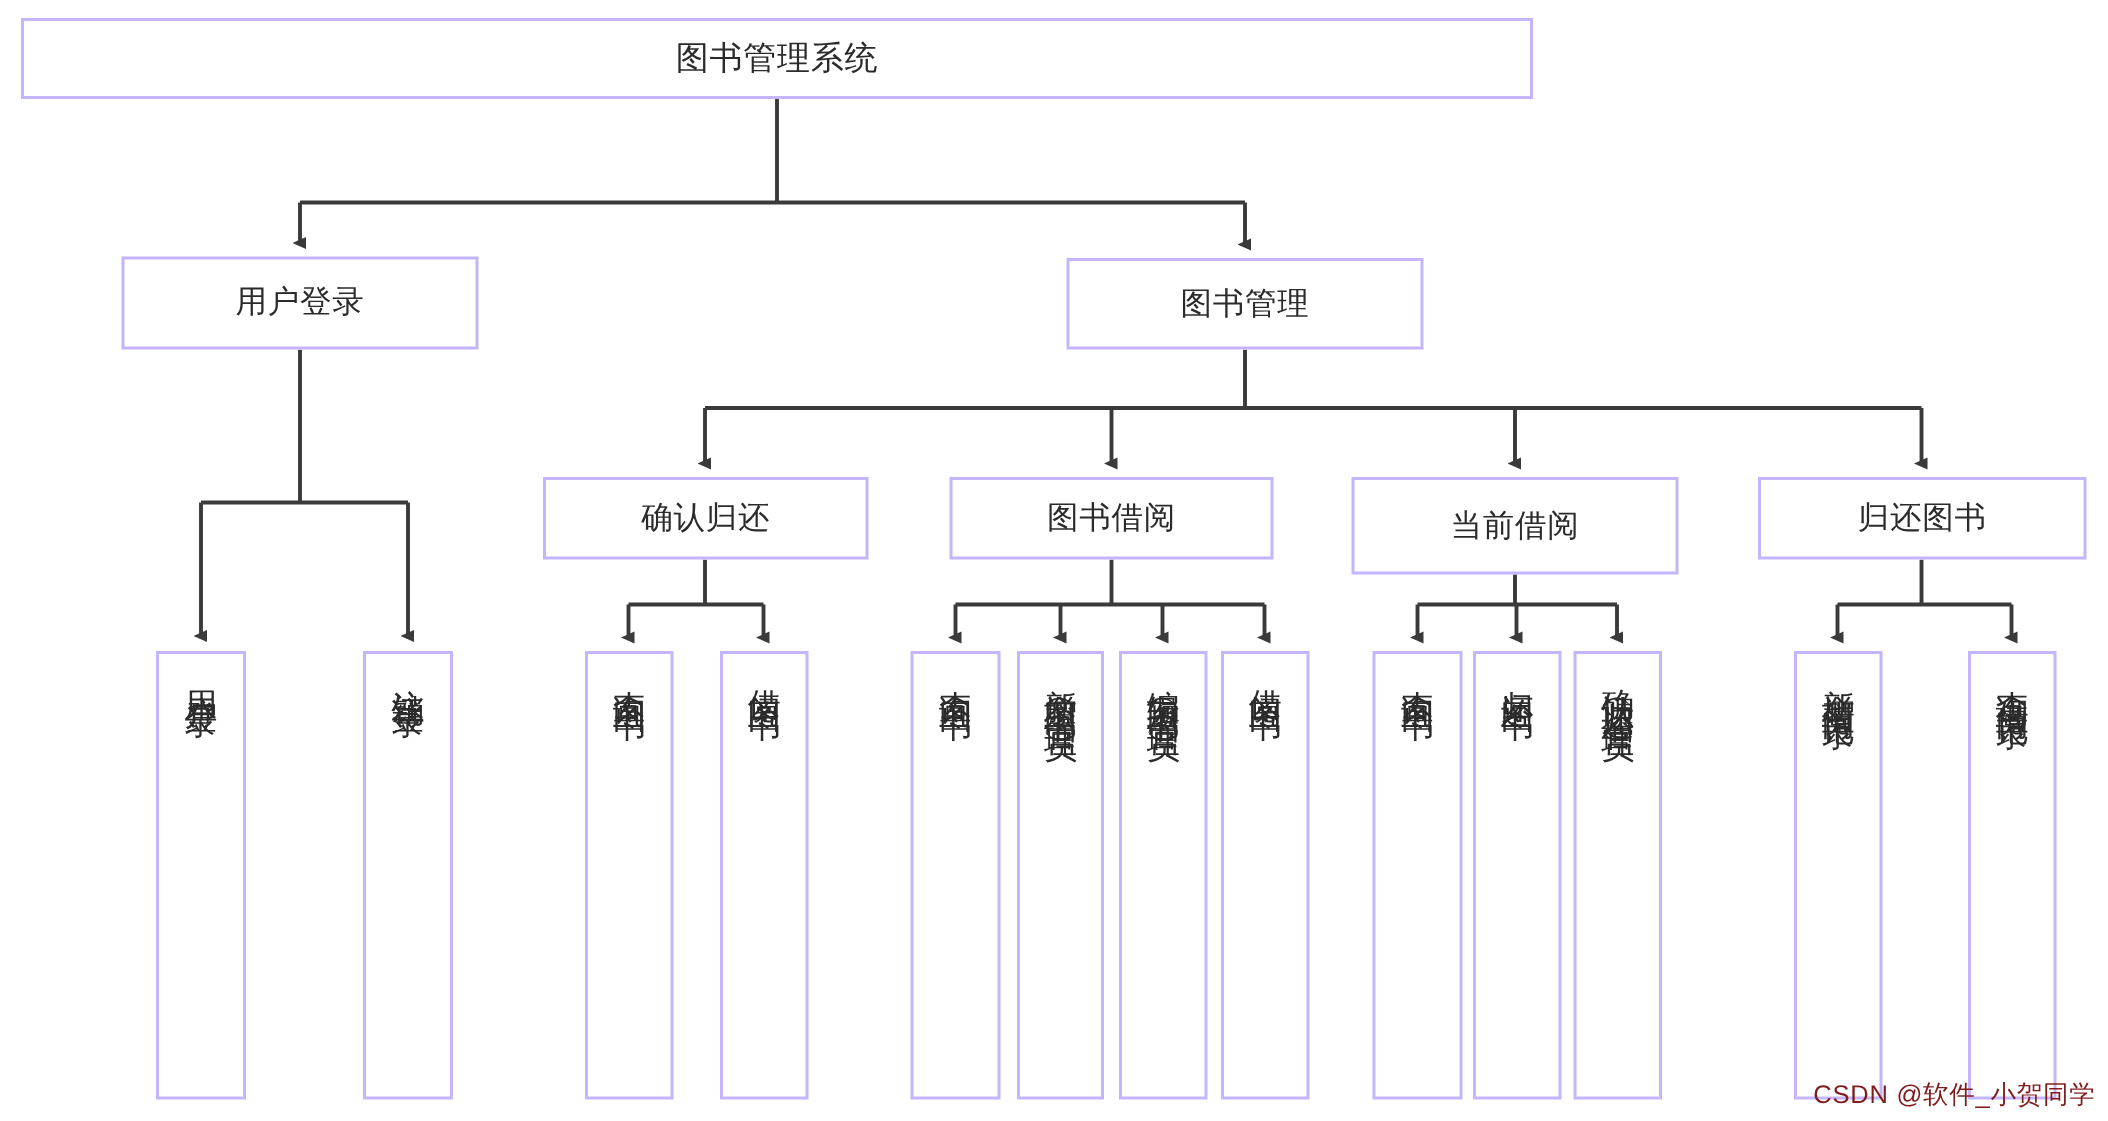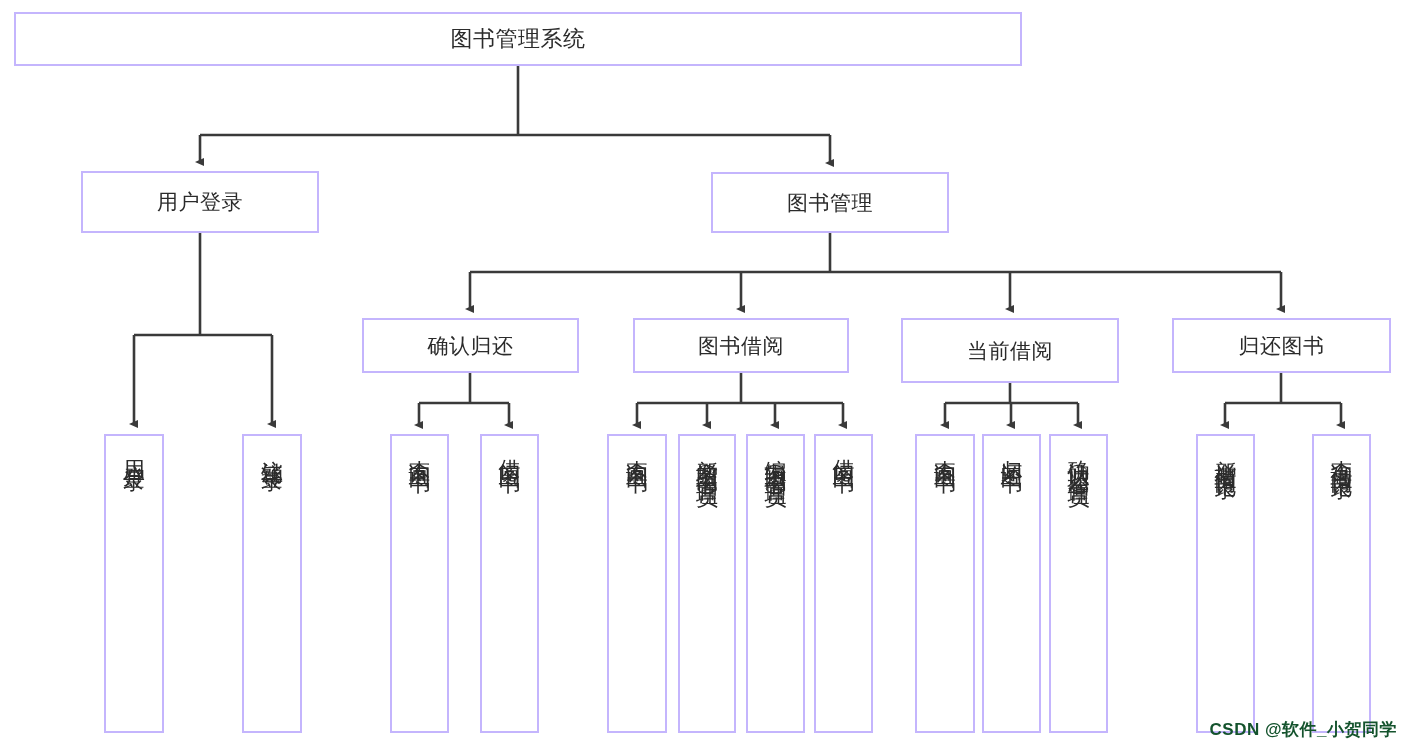--- a/index.html
+++ b/index.html
@@ -60,24 +60,23 @@
     font-size: 22px;
     line-height: 1;
     letter-spacing: 4px;
     white-space: nowrap;
   }
   #watermark {
     position: absolute;
     right: 8px;
     bottom: 6px;
     font-size: 17px;
-    color: #14532d;
+    color: #7f1d1d;
     letter-spacing: 0.5px;
     white-space: nowrap;
-    font-weight: bold;
   }
 </style>
 </head>
 <body>
 
 <div id="canvas">
 
   <svg class="connectors" viewBox="0 0 1405 747" xmlns="http://www.w3.org/2000/svg">
     <defs>
       <marker id="arrow" markerWidth="10" markerHeight="10" refX="5" refY="5" orient="auto" markerUnits="userSpaceOnUse">

